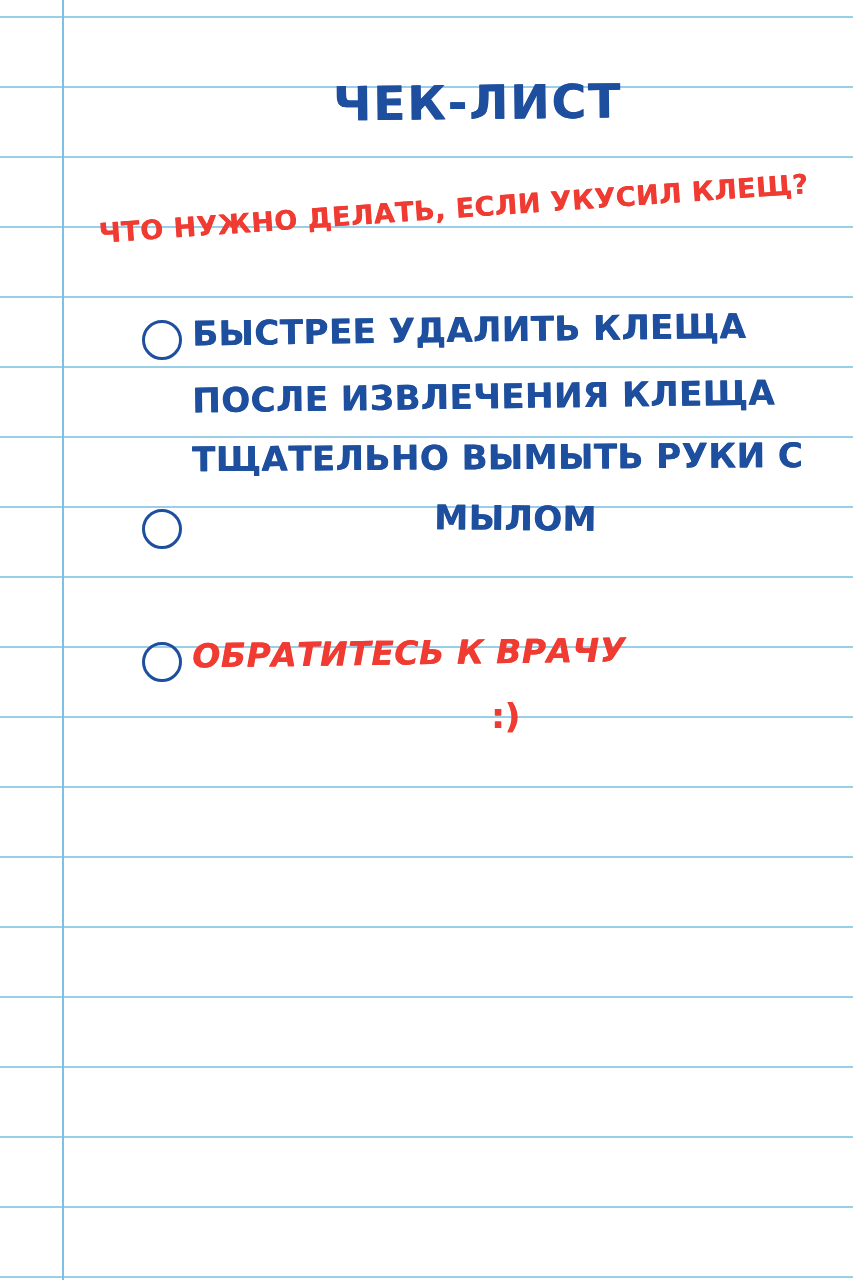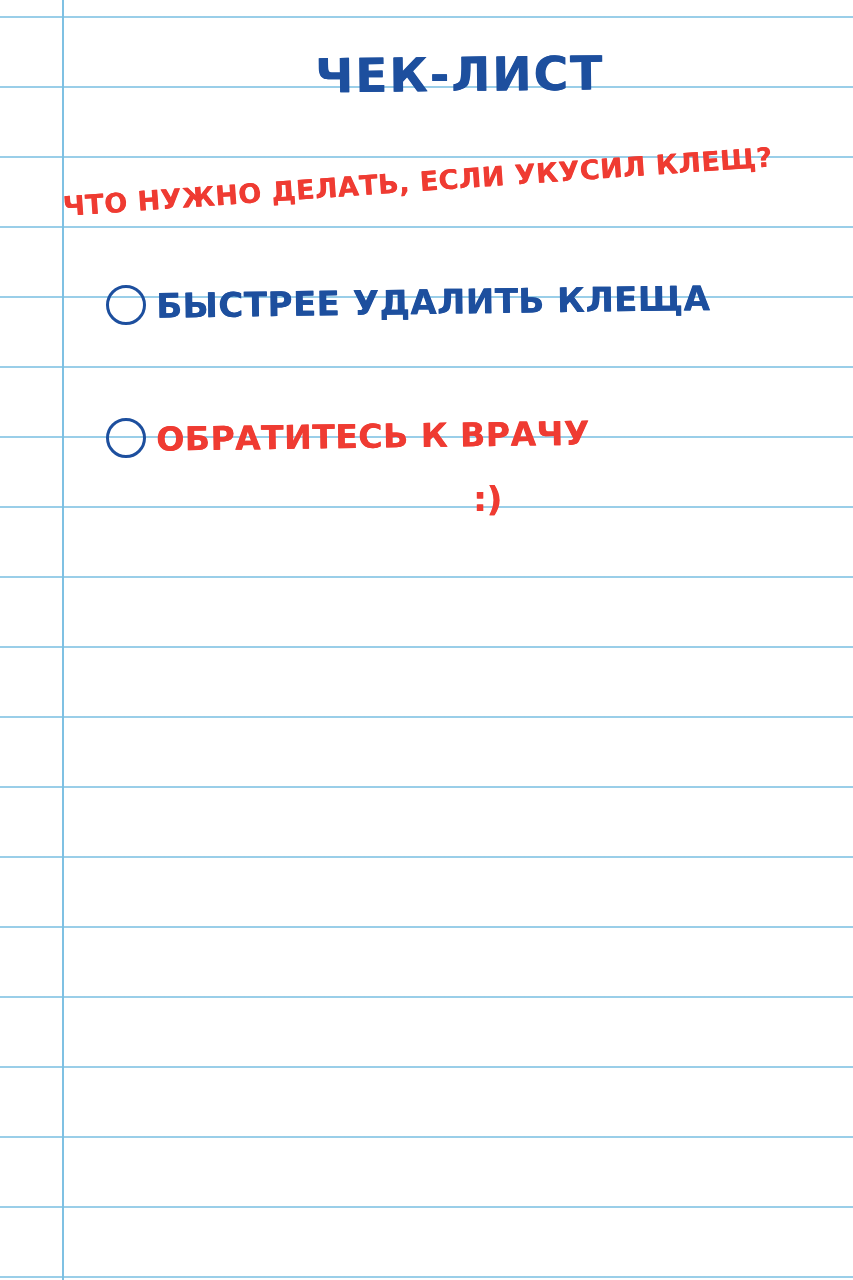--- a/index.html
+++ b/index.html
@@ -44,22 +44,23 @@
     bottom: 0;
     left: 62px;
     width: 2px;
     background: rgba(120, 190, 225, 0.95);
     pointer-events: none;
   }
 
   .content {
     position: absolute;
     inset: 0;
-    padding: 0 14px 0 80px;
+    padding: 0 14px 0 116px;
     box-sizing: border-box;
+    margin-top: 28px;
   }
 
   .title {
     text-align: center;
     color: #1d4f9e;
     font-weight: 700;
     font-size: 47px;
     letter-spacing: 2px;
     margin-top: 47px;
     transform: rotate(-0.6deg);
@@ -78,21 +79,21 @@
     white-space: nowrap;
   }
 
   .list {
     margin-top: 76px;
     margin-left: 26px;
   }
 
   .item {
     display: flex;
-    align-items: center;
+    align-items: flex-end;
     margin-bottom: 6px;
   }
 
   .checkbox {
     flex: 0 0 auto;
     width: 40px;
     height: 40px;
     border: 3px solid #1d4f9e;
     border-radius: 50%;
     margin-top: 6px;
@@ -116,20 +117,21 @@
     white-space: nowrap;
   }
 
   .line.center { text-align: center; }
   .line.tilt-a { transform: rotate(-0.8deg); }
   .line.tilt-b { transform: rotate(-0.4deg); }
   .line.tilt-c { transform: rotate(0.5deg); }
 
   .item.doctor {
     margin-top: 72px;
+    font-style: italic;
   }
   .item.doctor .line {
     color: #ef3b32;
     text-shadow: 0.5px 0 0 #ef3b32;
     font-size: 33px;
   }
 
   .smiley {
     color: #ef3b32;
     font-weight: 700;
@@ -157,20 +159,28 @@
     <div class="list">
 
       <div class="item">
         <div class="checkbox"></div>
         <div class="lines">
           <div class="line tilt-a">БЫСТРЕЕ УДАЛИТЬ КЛЕЩА</div>
         </div>
       </div>
 
 
+      <div class="item">
+        <div class="checkbox"></div>
+        <div class="lines">
+          <div class="line tilt-a">ПОСЛЕ ИЗВЛЕЧЕНИЯ КЛЕЩА</div>
+          <div class="line tilt-b">ТЩАТЕЛЬНО ВЫМЫТЬ РУКИ С</div>
+          <div class="line center tilt-c">МЫЛОМ</div>
+        </div>
+      </div>
 
 
 
       <div class="item doctor">
         <div class="checkbox"></div>
         <div class="lines">
           <div class="line tilt-a">ОБРАТИТЕСЬ К ВРАЧУ</div>
         </div>
       </div>
 

